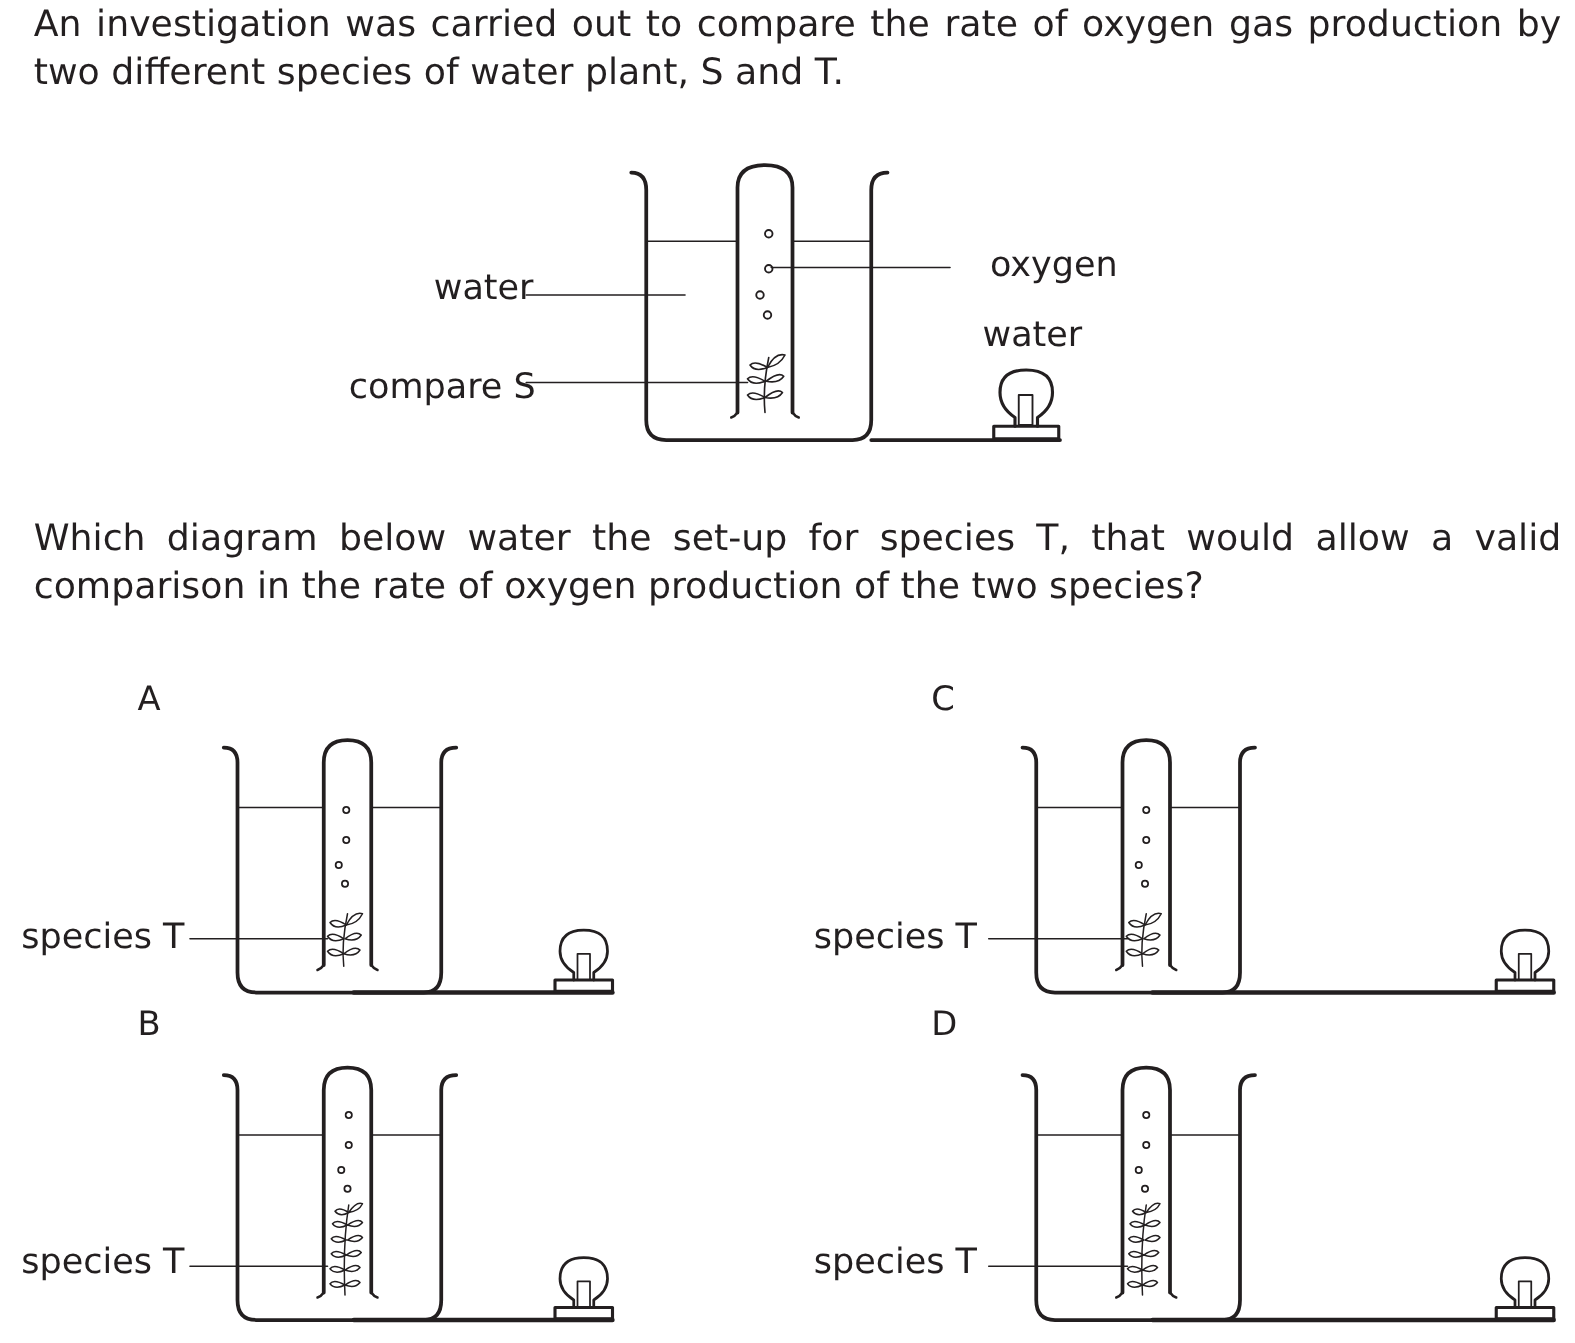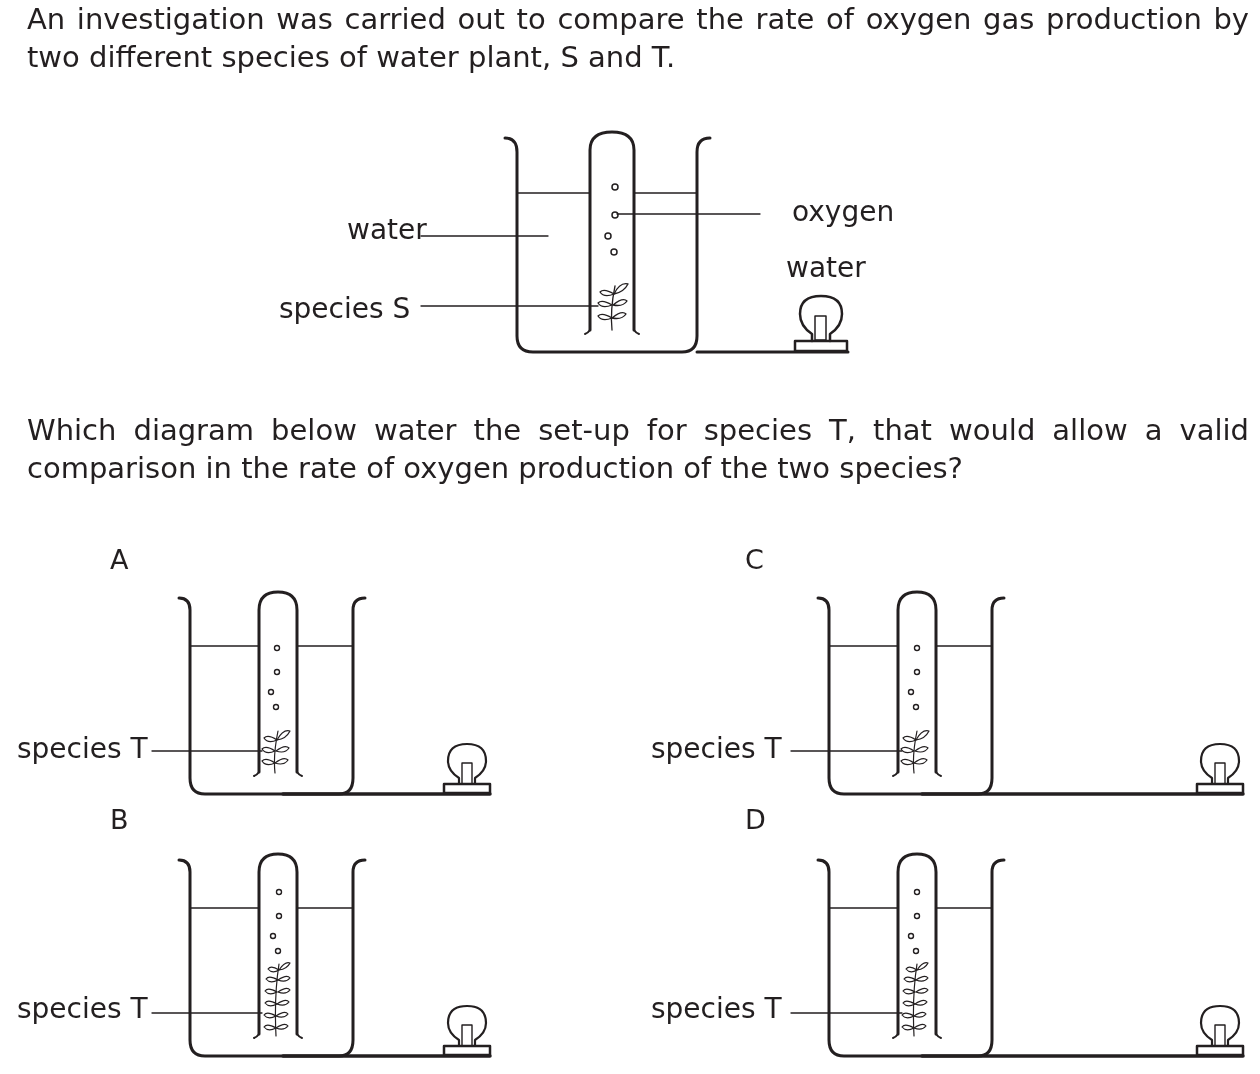--- a/index.html
+++ b/index.html
@@ -50,21 +50,21 @@
       <rect x="795" y="341" width="52" height="10" stroke-width="2.5"></rect>
       <path d="M812,341 L812,334 Q800,326 800,314 Q800,296 821,296 Q842,296 842,314 Q842,326 830,334 L830,341"></path>
       <rect x="815" y="316" width="11" height="24" stroke-width="1.5"></rect>
     </g>
 
     <line class="stroke" stroke-width="1.3" x1="421" y1="236" x2="548" y2="236"></line>
     <line class="stroke" stroke-width="1.3" x1="421" y1="306" x2="598" y2="306"></line>
     <line class="stroke" stroke-width="1.3" x1="617" y1="214" x2="760" y2="214"></line>
   </svg>
   <div class="lbl" style="left:326px; top:214px;margin-left:21px;">water</div>
-  <div class="lbl" style="left:279px; top:293px;">species S</div>
+  <div class="lbl" style="left:279px; top:293px;">compare S</div>
   <div class="lbl" style="left:792px; top:196px;text-align:center;">oxygen</div>
   <div class="lbl" style="left:786px; top:252px;">water</div>
 </div>
 
 <div class="para" id="question">Which diagram below water the set-up for species T, that would allow a valid comparison in the rate of oxygen production of the two species?</div>
 
 <svg width="1260" height="1074">
   <defs>
 
     <g id="setup">

